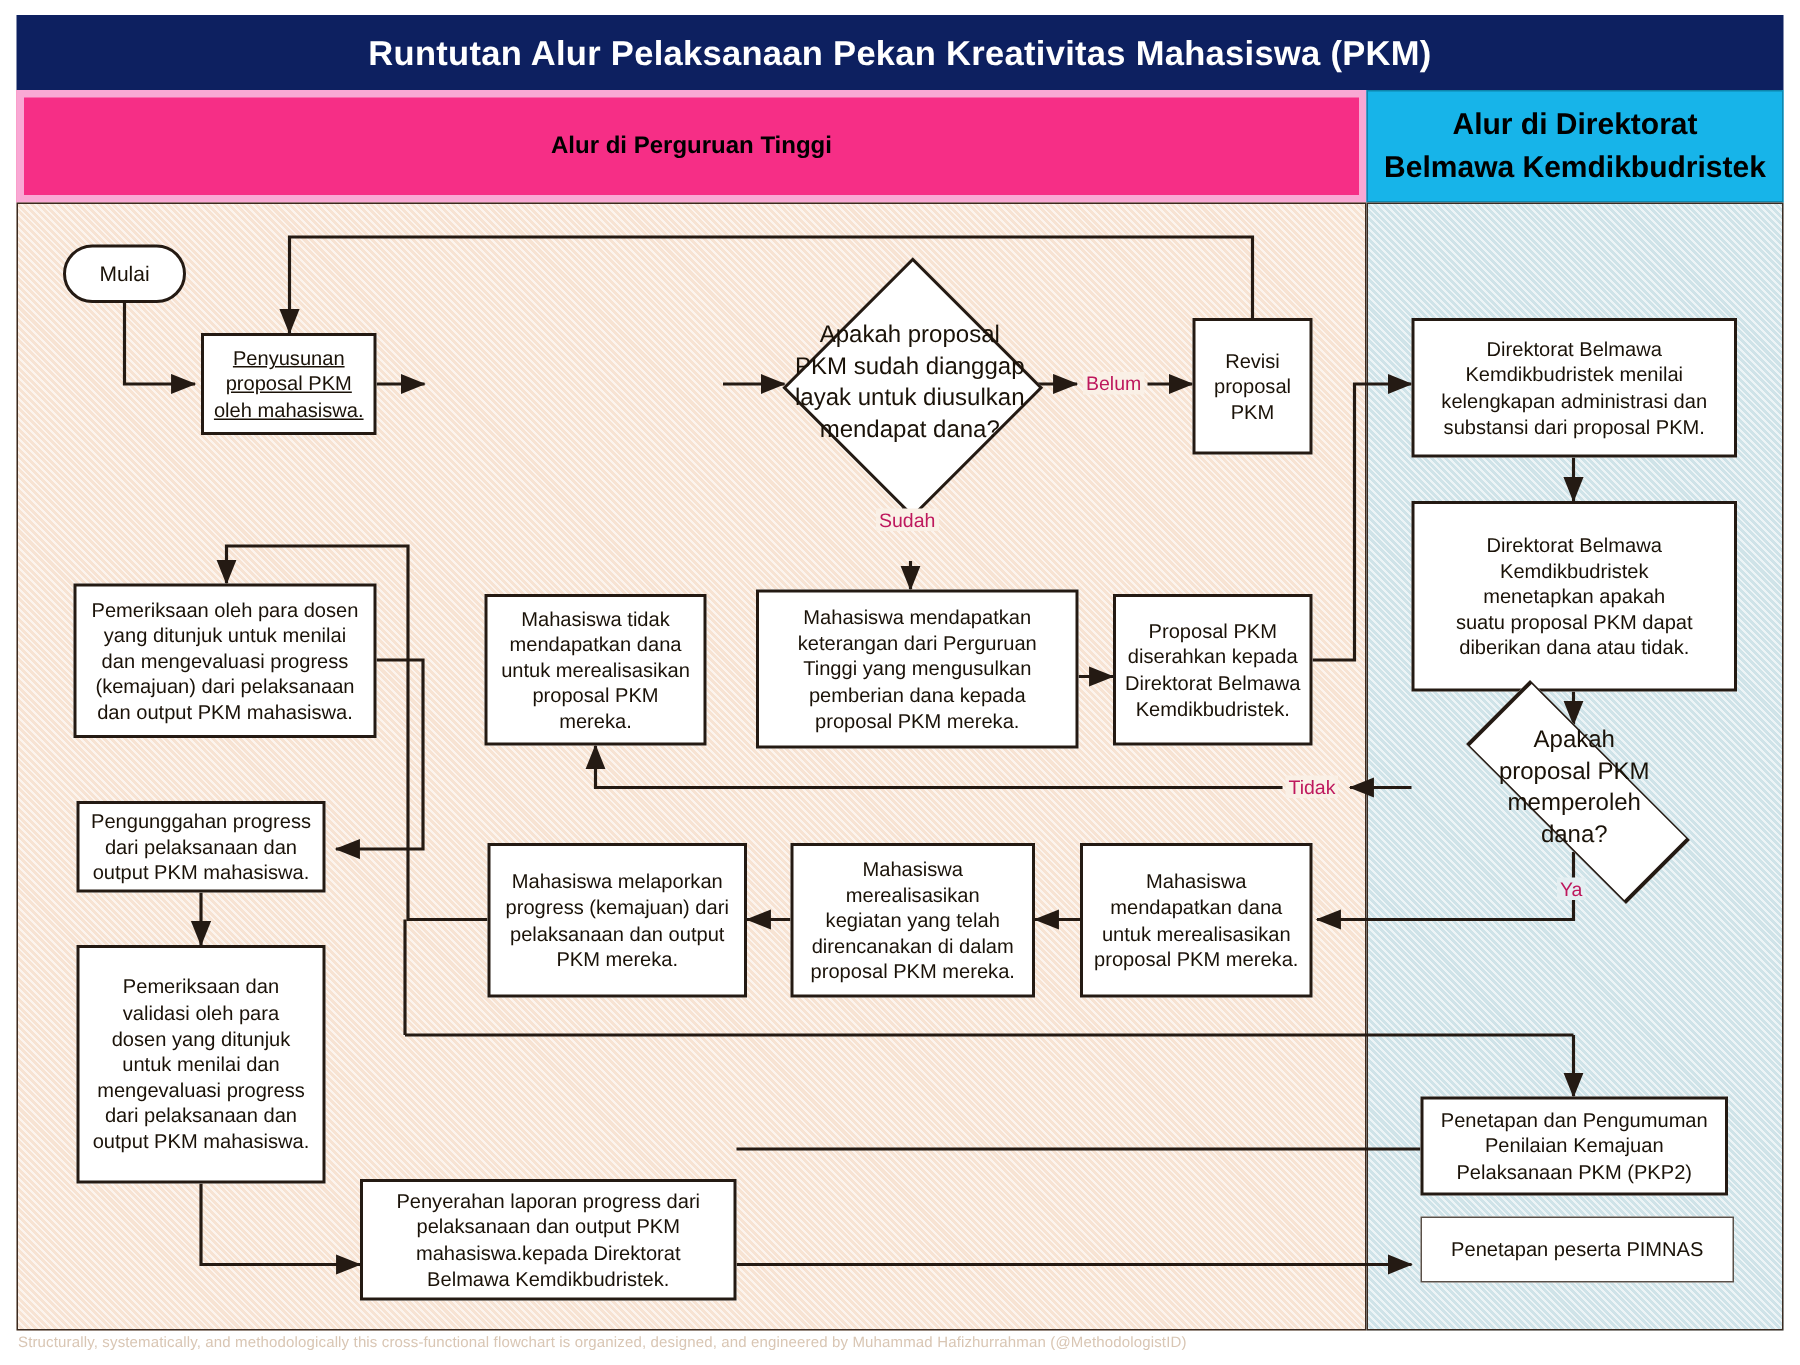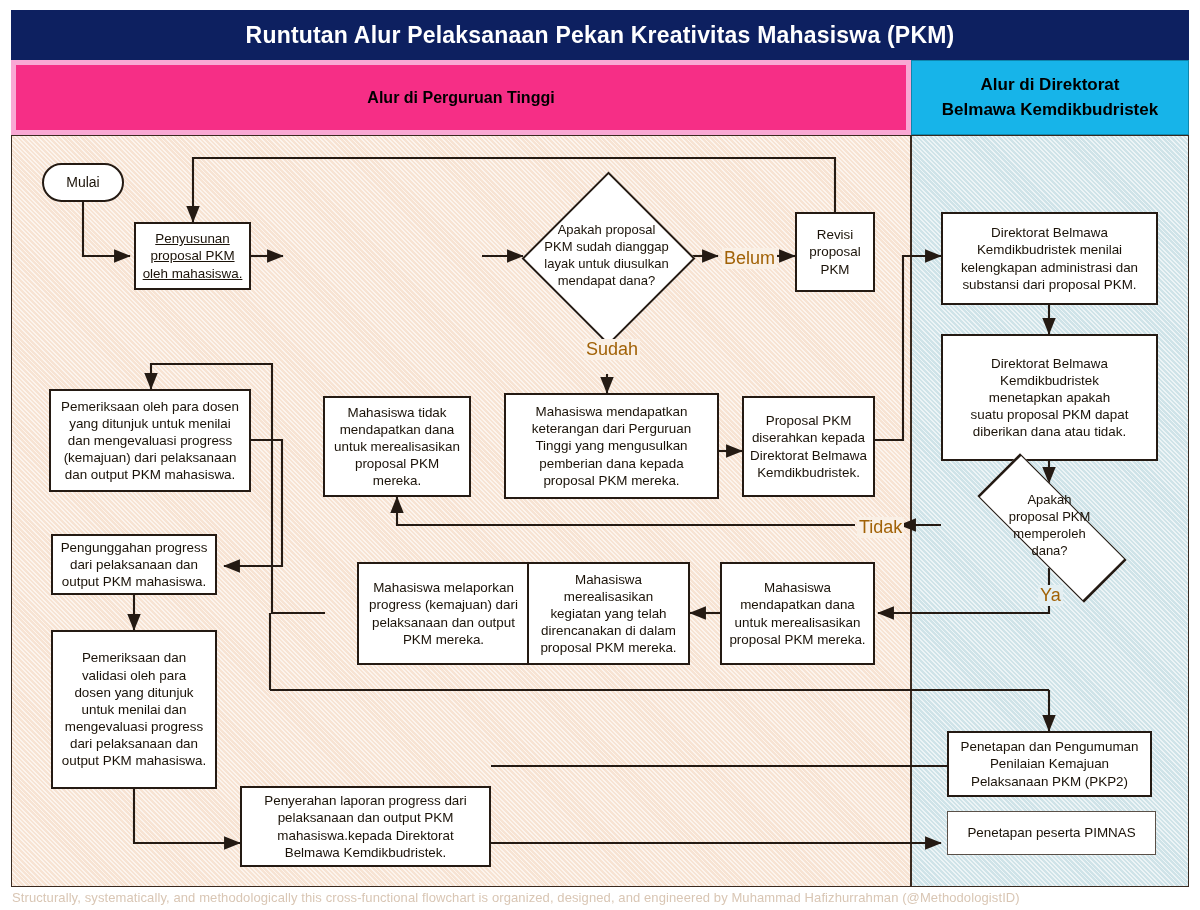--- a/index.html
+++ b/index.html
@@ -57,21 +57,21 @@
     top: 60px;
     width: 278px;
     height: 75px;
     background: #17b4e9;
     border: 1px solid #0e86ad;
     box-sizing: border-box;
     display: flex;
     flex-direction: column;
     align-items: center;
     justify-content: center;
-    font-size: 17px;
+    font-size: 20px;
     font-weight: bold;
     color: #000000;
     line-height: 1.45;
     text-align: center;
   }
 
   
   .lane-body {
     position: absolute;
     box-sizing: border-box;
@@ -149,43 +149,43 @@
     left: 50%;
     top: 50%;
     background: #ffffff;
     border: 2px solid #241a13;
     transform-origin: center;
   }
   .decision .decision-label {
     position: relative;
     z-index: 2;
     text-align: center;
-    font-size: 13px;
+    font-size: 16px;
     line-height: 1.3;
     color: #1a1208;
     white-space: pre-line;
   }
 
   
   .edge-label {
     position: absolute;
-    font-size: 18px;
-    color: #a16207;
+    font-size: 13px;
+    color: #be185d;
     background: #faf0e6;
     padding: 0 2px;
     white-space: nowrap;
   }
 
   
   #footer-credit {
     position: absolute;
     left: 12px;
     top: 890px;
     width: 1170px;
-    font-size: 13px;
+    font-size: 10px;
     color: #d9c6b4;
     letter-spacing: 0.1px;
     white-space: nowrap;
   }
 </style>
 </head>
 <body>
 
 <div id="page">
 
@@ -269,21 +269,21 @@
 
 
   <div class="decision" style="left:523px; top:172px; width:167px; height:168px;">
     <div class="diamond-shape" style="width:119px; height:119px; margin-left:-59.5px; margin-top:-59.5px; transform: rotate(45deg);"></div>
     <div class="decision-label">Apakah proposal
 PKM sudah dianggap
 layak untuk diusulkan
 mendapat dana?</div>
   </div>
 
-  <div class="node" style="left:795px; top:212px; width:80px; height:80px;">Revisi
+  <div class="node" style="left:795px; top:212px; width:80px; height:91px;">Revisi
 proposal
 PKM</div>
 
   <div class="node" style="left:941px; top:212px; width:217px; height:93px;">Direktorat Belmawa
 Kemdikbudristek menilai
 kelengkapan administrasi dan
 substansi dari proposal PKM.</div>
 
   <div class="node" style="left:941px; top:334px; width:217px; height:127px;">Direktorat Belmawa
 Kemdikbudristek
@@ -318,21 +318,21 @@
 
   <div class="node" style="left:742px; top:396px; width:133px; height:101px;">Proposal PKM
 diserahkan kepada
 Direktorat Belmawa
 Kemdikbudristek.</div>
 
   <div class="node" style="left:51px; top:534px; width:166px; height:61px;">Pengunggahan progress
 dari pelaksanaan dan
 output PKM mahasiswa.</div>
 
-  <div class="node" style="left:325px; top:562px; width:173px; height:103px;margin-left:32px;">Mahasiswa melaporkan
+  <div class="node" style="left:325px; top:562px; width:173px; height:103px;">Mahasiswa melaporkan
 progress (kemajuan) dari
 pelaksanaan dan output
 PKM mereka.</div>
 
   <div class="node" style="left:527px; top:562px; width:163px; height:103px;">Mahasiswa
 merealisasikan
 kegiatan yang telah
 direncanakan di dalam
 proposal PKM mereka.</div>
 

